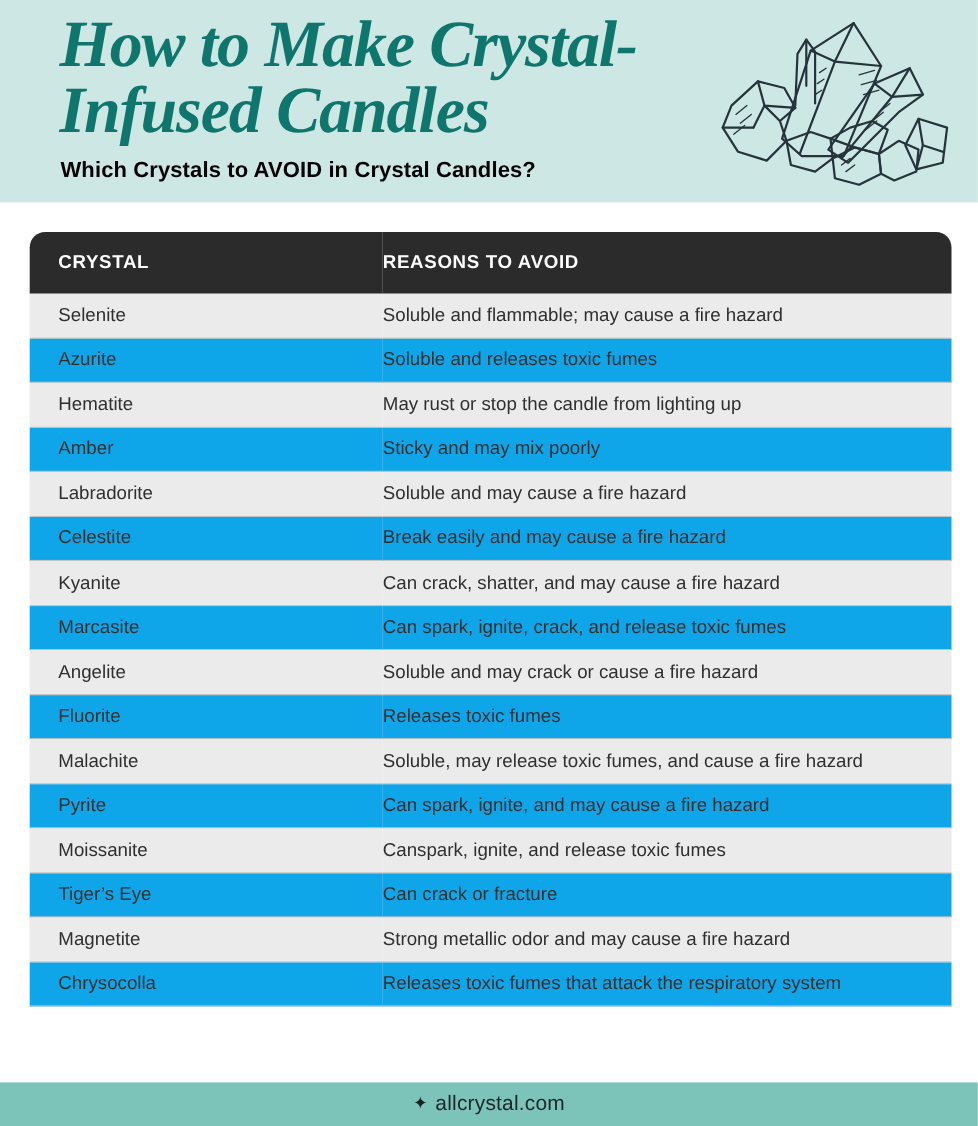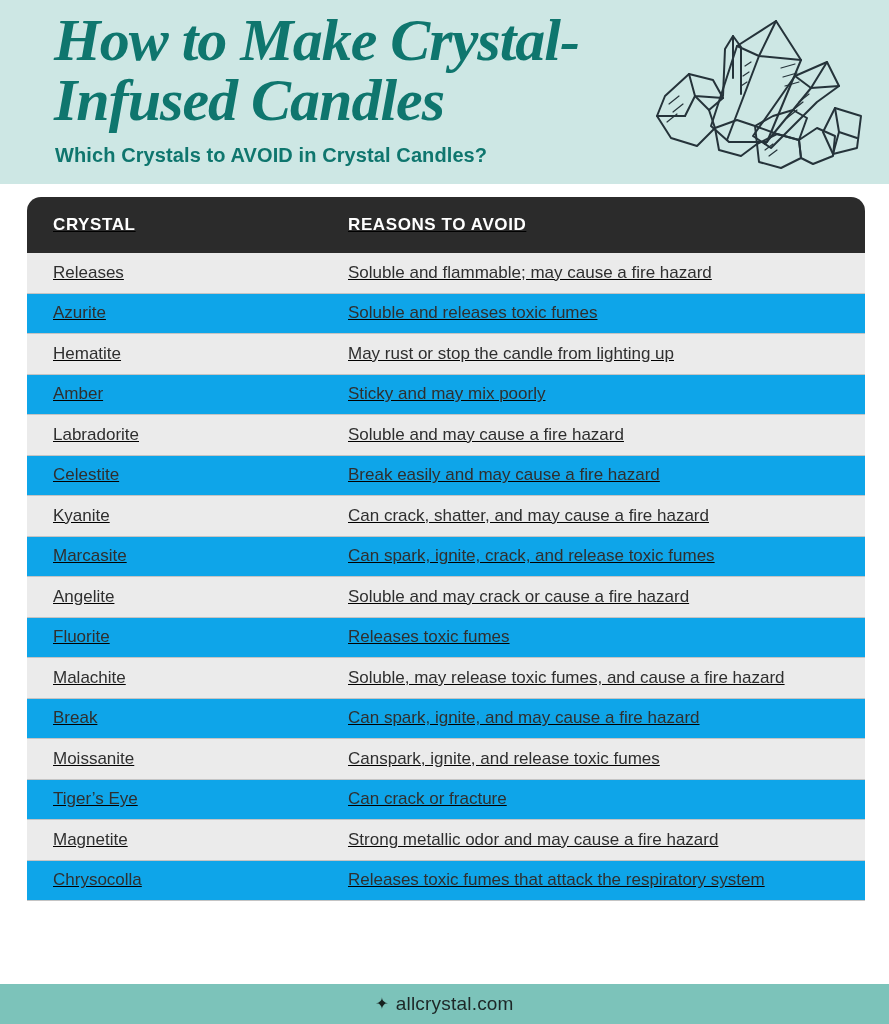--- a/index.html
+++ b/index.html
@@ -33,38 +33,37 @@
     letter-spacing: -1px;
     color: #0f766e;
   }
   .hero-subtitle {
     position: absolute;
     left: 55px;
     top: 144px;
     margin: 0;
     font-size: 20px;
     font-weight: 700;
-    color: #0f766e;
+    color: #000000;
     letter-spacing: 0.1px;
   }
   .crystal-art {
     position: absolute;
     top: 16px;
     right: 22px;
     width: 218px;
     height: 162px;
   }
 
   
   .table-wrap {
     position: absolute;
-    top: 197px;
+    top: 211px;
     left: 27px;
     width: 838px;
-    text-decoration: underline;
   }
   table.crystal-table {
     width: 100%;
     border-collapse: separate;
     border-spacing: 0;
     table-layout: fixed;
   }
   .crystal-table thead th {
     background: #2b2b2b;
     color: #ffffff;
@@ -168,21 +167,21 @@
   <div class="table-wrap">
     <table class="crystal-table">
       <thead>
         <tr>
           <th class="col-crystal">CRYSTAL</th>
           <th class="col-reason">REASONS TO AVOID</th>
         </tr>
       </thead>
       <tbody id="rows">
           <tr class="alt">
-            <td class="col-crystal">Releases</td>
+            <td class="col-crystal">Selenite</td>
             <td class="col-reason">Soluble and flammable; may cause a fire hazard</td>
           </tr>
           <tr>
             <td class="col-crystal">Azurite</td>
             <td class="col-reason">Soluble and releases toxic fumes</td>
           </tr>
           <tr class="alt">
             <td class="col-crystal">Hematite</td>
             <td class="col-reason">May rust or stop the candle from lighting up</td>
           </tr>
@@ -212,21 +211,21 @@
           </tr>
           <tr>
             <td class="col-crystal">Fluorite</td>
             <td class="col-reason">Releases toxic fumes</td>
           </tr>
           <tr class="alt">
             <td class="col-crystal">Malachite</td>
             <td class="col-reason">Soluble, may release toxic fumes, and cause a fire hazard</td>
           </tr>
           <tr>
-            <td class="col-crystal">Break</td>
+            <td class="col-crystal">Pyrite</td>
             <td class="col-reason">Can spark, ignite, and may cause a fire hazard</td>
           </tr>
           <tr class="alt">
             <td class="col-crystal">Moissanite</td>
             <td class="col-reason">Canspark, ignite, and release toxic fumes</td>
           </tr>
           <tr>
             <td class="col-crystal">Tiger’s Eye</td>
             <td class="col-reason">Can crack or fracture</td>
           </tr>

